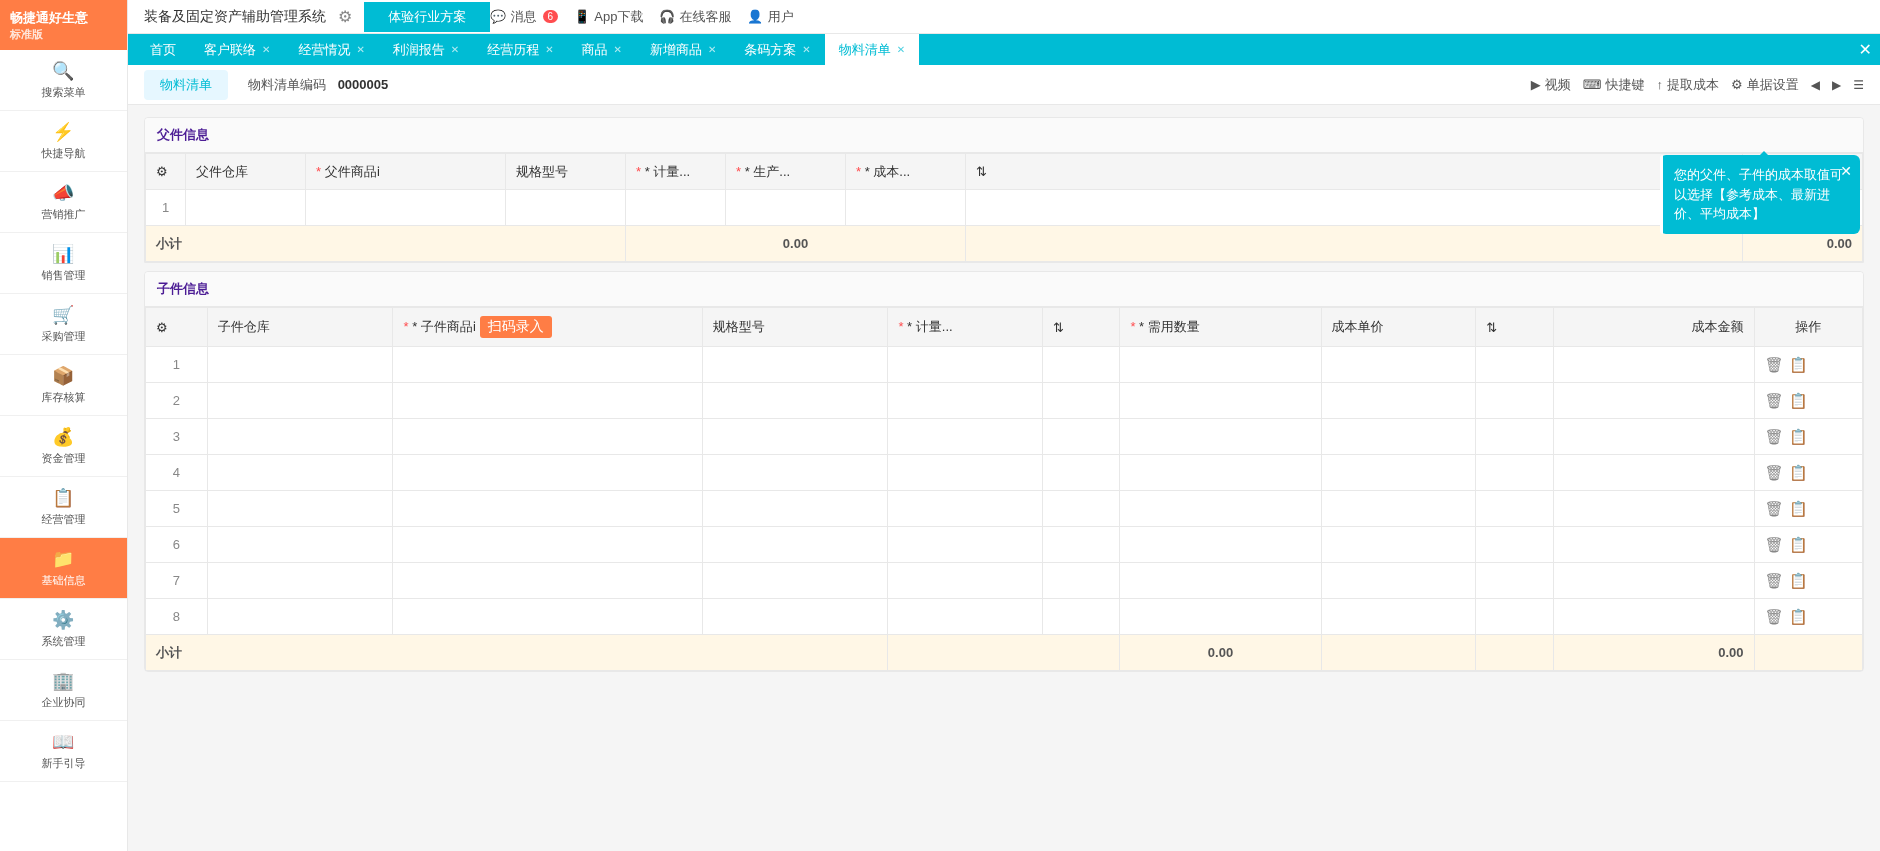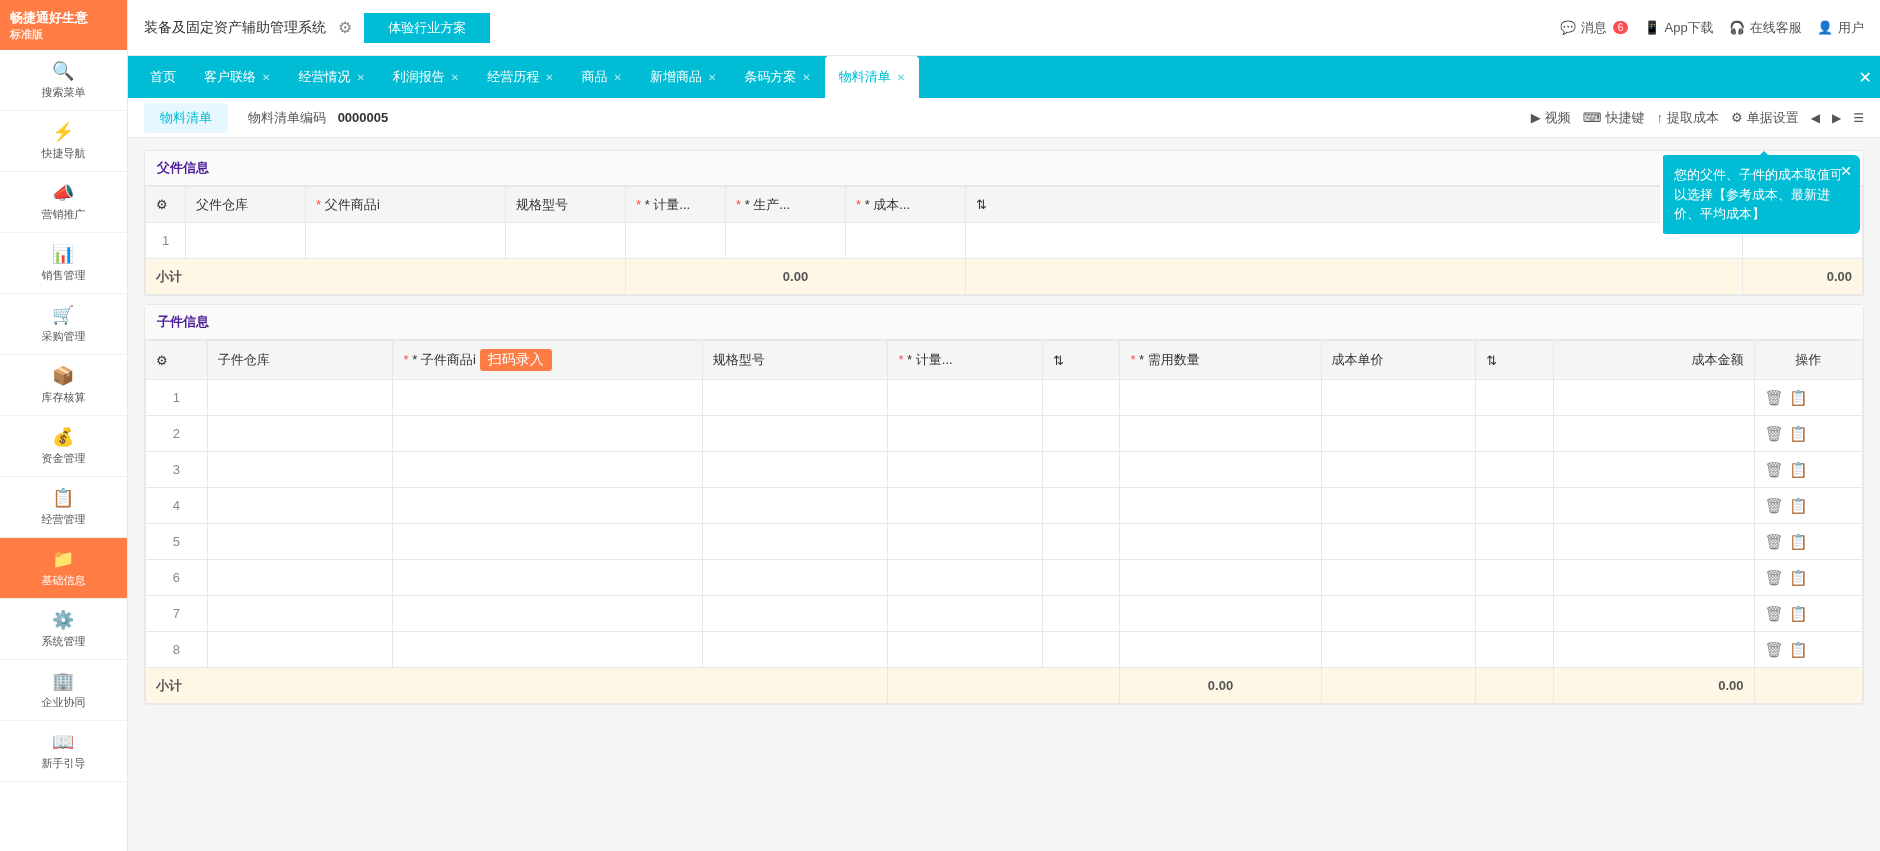--- a/index.html
+++ b/index.html
@@ -41,27 +41,27 @@
     
     .main {
       flex: 1;
       display: flex;
       flex-direction: column;
       overflow: hidden;
     }
 
     
     .topbar {
-      height: 56px;
+      height: 34px;
       background: #fff;
       border-bottom: 1px solid #e8e8e8;
       display: flex;
       align-items: center;
       padding: 0 16px;
-      justify-content: space-between;
+      justify-content: flex-start;
     }
     .topbar-left { display: flex; align-items: center; gap: 12px; }
     .topbar-title { font-size: 14px; color: #333; font-weight: 500; }
     .topbar-gear { color: #888; cursor: pointer; font-size: 16px; }
     .topbar-btn {
       background: #00bcd4;
       color: #fff;
       border: none;
       padding: 6px 24px;
       border-radius: 0;
@@ -70,21 +70,21 @@
     }
     .topbar-right { display: flex; align-items: center; gap: 16px; }
     .topbar-right-item { display: flex; align-items: center; gap: 4px; color: #555; cursor: pointer; }
     .badge { background: #ff4d4f; color: #fff; border-radius: 10px; font-size: 10px; padding: 1px 5px; margin-left: 2px; }
 
     
     .nav-tabs {
       background: #00bcd4;
       display: flex;
       align-items: center;
-      height: 42px;
+      height: 31px;
       padding: 0 8px;
       overflow-x: auto;
       flex-shrink: 0;
     }
     .nav-tab {
       padding: 0 14px;
       height: 42px;
       display: flex;
       align-items: center;
       color: #fff;

